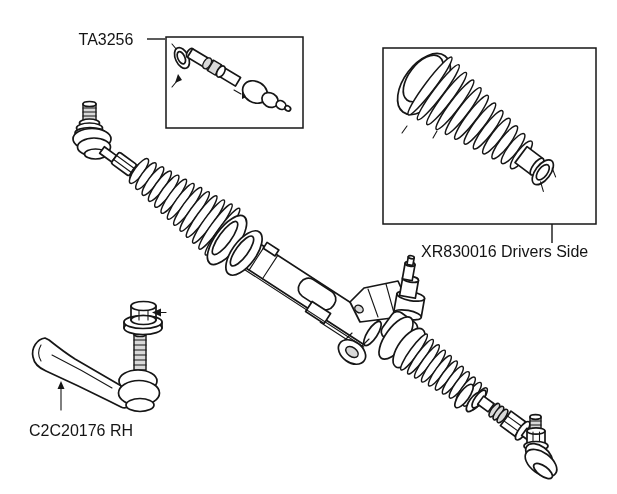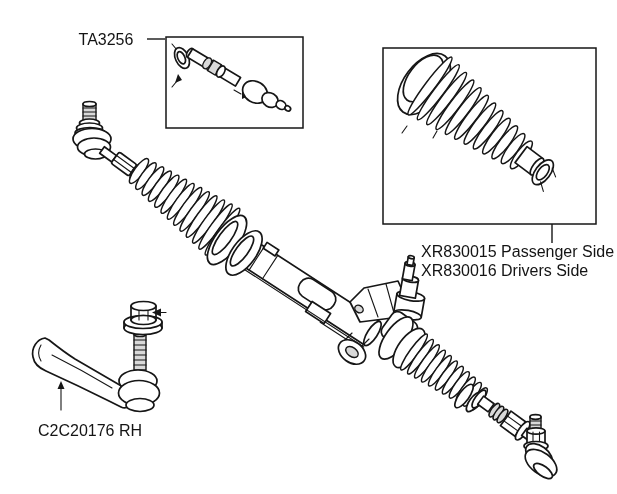--- a/index.html
+++ b/index.html
@@ -281,21 +281,20 @@
       <line class="thin" x1="61" y1="387" x2="61" y2="410"></line>
       <polygon class="blk" points="61,381 57.5,389 64.5,389"></polygon>
     </g>
   </svg>
 
   <div class="label center" style="left:58px;top:30px;width:96px;">
     <div>TA3256</div>
   </div>
 
   <div class="label" style="left:421px;top:242px;">
-    <div>XR830015 Passenger Side</div>
     <div>XR830016 Drivers Side</div>
   </div>
 
-  <div class="label" style="left:38px;top:421px;">
+  <div class="label" style="left:29px;top:421px;">
     <div>C2C20176 RH</div>
   </div>
 
 </div>
 
 </body></html>

